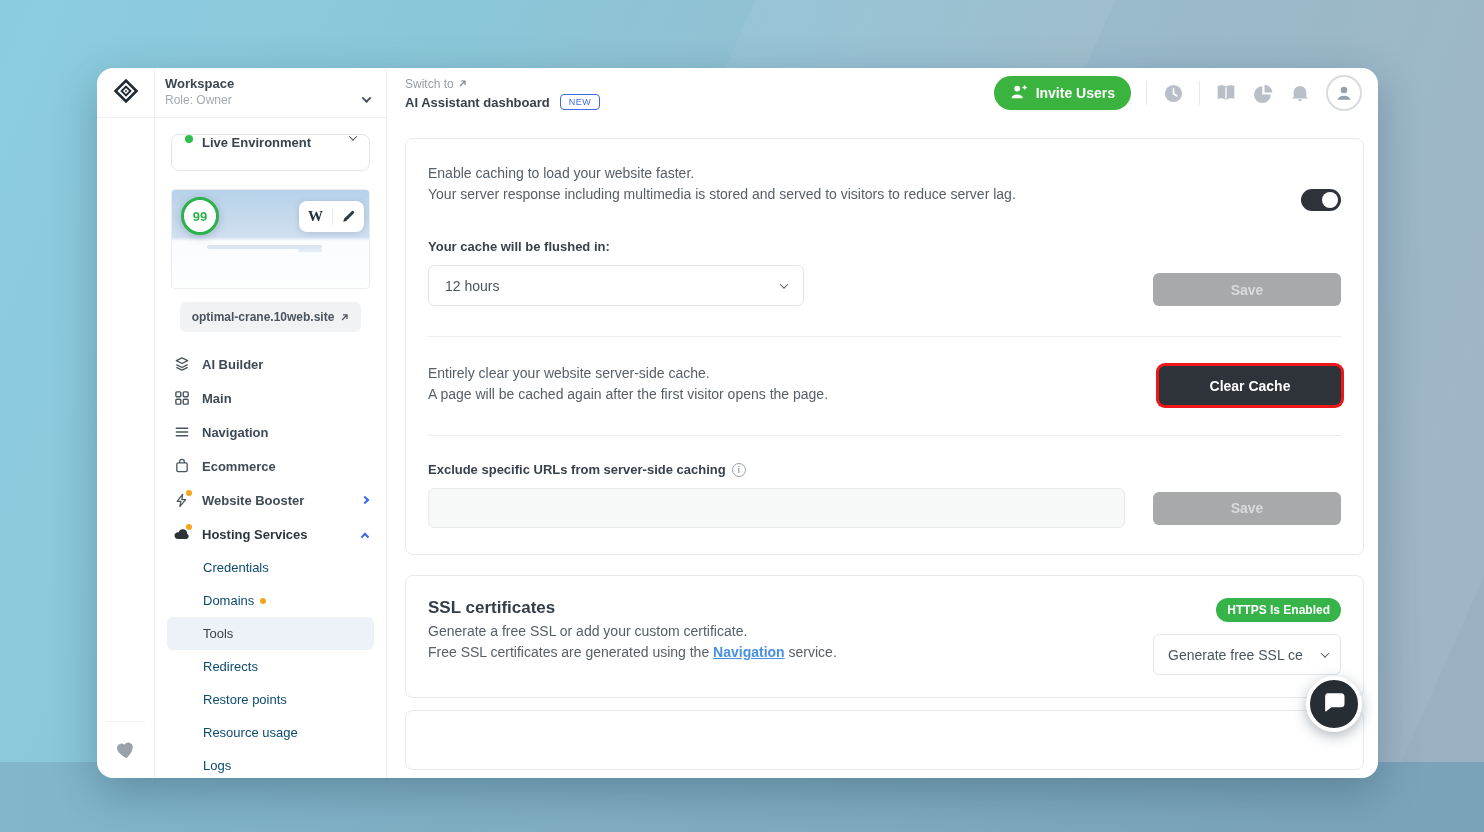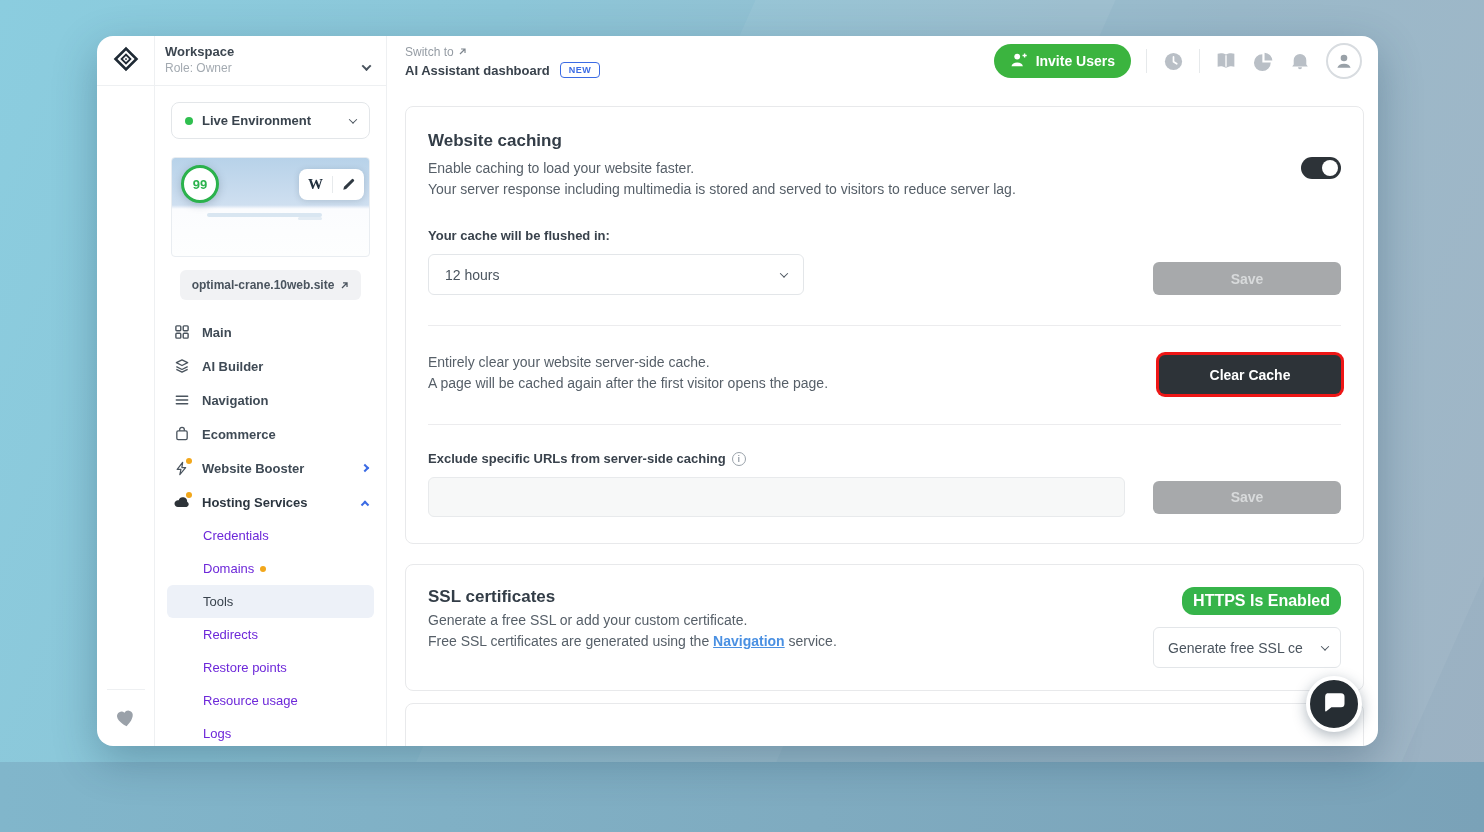--- a/index.html
+++ b/index.html
@@ -6,61 +6,61 @@
   html,body { width:1484px; height:832px; overflow:hidden;
     font-family:"Liberation Sans","DejaVu Sans",sans-serif; }
   body { position:relative;
     background:linear-gradient(112deg,#8bcddf 0%,#8cc6d8 28%,#9bb9ca 68%,#a2b5c5 100%); }
   .bg-streak { position:absolute; width:900px; height:1400px; top:-300px;
     background:rgba(255,255,255,.06); transform:rotate(24deg); pointer-events:none; }
   .bg-streak.s1 { left:620px; } .bg-streak.s2 { left:980px; background:rgba(60,120,150,.05); }
   .bg-band { position:absolute; left:0; right:0; bottom:0; height:70px;
     background:linear-gradient(90deg,#81b6cb,#7fabc0 55%,#7aa2b8); }
 
-  .window { position:absolute; left:97px; top:36px; width:1281px; height:710px;
+  .window { position:absolute; left:97px; top:68px; width:1281px; height:710px;
     background:#fff; border-radius:16px; overflow:hidden;
     box-shadow:0 14px 44px rgba(25,60,85,.32); }
 
   
   .topbar { position:absolute; top:0; left:0; right:0; height:50px; display:flex; }
   .logo-cell { width:58px; height:50px; display:flex; align-items:center; justify-content:center;
     border-right:1px solid #eef0f2; border-bottom:1px solid #eef0f2; }
   .ws-cell { width:232px; height:50px; padding:8px 14px 0 10px; position:relative;
     border-right:1px solid #eef0f2; border-bottom:1px solid #eef0f2; }
   .ws-title { font-size:13px; font-weight:700; color:#3c4650; }
   .ws-role { font-size:12px; color:#a3aab1; margin-top:2px; }
   .ws-chev { position:absolute; right:16px; top:21px; }
   .main-header { flex:1; display:flex; align-items:center; justify-content:space-between;
     padding:0 16px 0 18px; }
   .switch-block { display:flex; flex-direction:column; gap:3px; }
   .switch-to { font-size:12px; color:#959ca4; display:flex; align-items:center; gap:4px; }
   .dash-row { display:flex; align-items:flex-end; gap:10px; }
   .dash-link { font-size:13px; font-weight:700; color:#39424c; }
-  .new-badge { font-size:9px; font-weight:700; color:#3b6be4; border:1px solid #3b6be4;
+  .new-badge { font-size:9px; font-weight:400; color:#3b6be4; border:1px solid #3b6be4;
     border-radius:4px; padding:2px 8px; letter-spacing:.5px; background:#fff; }
   .hdr-right { display:flex; align-items:center; gap:15px; }
   .invite-btn { height:34px; display:flex; align-items:center; gap:8px; padding:0 16px;
     background:#3bb43f; border:none; border-radius:17px; color:#fff; font-size:14px;
     font-weight:700; cursor:pointer; }
   .hdr-divider { width:1px; height:24px; background:#e6e9eb; }
   .hdr-icon { width:22px; height:22px; display:flex; align-items:center; justify-content:center; cursor:pointer; }
   .avatar { width:36px; height:36px; border-radius:50%; border:2px solid #d8dce0;
     display:flex; align-items:center; justify-content:center; cursor:pointer; background:#fff; }
 
   
   .rail { position:absolute; left:0; top:50px; bottom:0; width:58px;
     border-right:1px solid #eef0f2; }
   .rail-div { position:absolute; bottom:56px; left:10px; width:38px; height:1px; background:#eef0f2; }
   .rail-heart { position:absolute; bottom:12px; left:16px; transform:rotate(-9deg); cursor:pointer; }
 
   
   .sidebar { position:absolute; left:58px; top:50px; bottom:0; width:232px;
     border-right:1px solid #eef0f2; padding-top:16px; overflow:hidden; }
   .env-select { margin:0 16px; height:37px; border:1px solid #e3e6e9; border-radius:8px;
-    display:flex; align-items:center; padding:0 13px; cursor:pointer; background:#fff; }
+    display:flex; padding:0 13px; cursor:pointer; background:#fff; }
   .env-dot { width:8px; height:8px; border-radius:50%; background:#2fbf4f; margin-right:9px; }
   .env-label { font-size:13px; font-weight:600; color:#39434d; flex:1; }
   .thumb { position:relative; margin:18px 16px 0; height:100px; border-radius:4px;
     border:1px solid #e9edf1; overflow:visible;
     background:linear-gradient(#b7d2e9 0%,#cfdff0 48%,#fbfcfe 52%,#fdfefe 100%); }
   .thumb-line1 { position:absolute; left:18%; top:56%; width:58%; height:4px; background:#d9e6f1; border-radius:2px; }
   .thumb-line2 { position:absolute; left:64%; top:60%; width:12%; height:3px; background:#e3ecf4; border-radius:2px; }
   .score-badge { position:absolute; left:9px; top:7px; width:38px; height:38px; border-radius:50%;
     background:#fff; border:3px solid #2bb24c; display:flex; align-items:center; justify-content:center;
     font-size:13px; font-weight:700; color:#2bb24c; box-shadow:0 2px 8px rgba(40,60,80,.25); cursor:pointer; }
@@ -73,21 +73,21 @@
   .domain-pill { margin:13px auto 0; width:fit-content; background:#f1f2f4; border-radius:6px;
     padding:6px 12px; display:flex; align-items:center; gap:6px; cursor:pointer; }
   .domain-txt { font-size:12px; font-weight:700; color:#4a545e; }
   .menu { margin-top:15px; }
   .menu-item { height:34px; display:flex; align-items:center; gap:12px; padding:0 18px; cursor:pointer; }
   .menu-item .mi-label { font-size:13px; font-weight:600; color:#3f4a55; flex:1; }
   .menu-item.active .mi-label { font-weight:700; color:#2c3640; }
   .mi-icon { width:17px; height:17px; position:relative; display:flex; align-items:center; justify-content:center; }
   .mi-dot { position:absolute; right:-2px; top:-2px; width:6px; height:6px; border-radius:50%; background:#f2a71b; }
   .submenu-item { height:33px; line-height:33px; margin:0 12px; padding-left:36px; border-radius:6px;
-    font-size:13px; color:#6d28d9; cursor:pointer; display:flex; align-items:center; gap:6px; }
+    font-size:13px; color:#0c4a6e; cursor:pointer; display:flex; align-items:center; gap:6px; }
   .submenu-item.selected { background:#edf1f8; color:#39434d; }
   .sub-dot { width:6px; height:6px; border-radius:50%; background:#f2a71b; }
 
   
   .chev { display:inline-block; width:7px; height:7px;
     border-right:2px solid #4a545e; border-bottom:2px solid #4a545e; }
   .chev.down { transform:rotate(45deg) translate(-1px,-1px); }
   .chev.right { transform:rotate(-45deg); }
   .chev.up { transform:rotate(-135deg) translate(-2px,-2px); }
   .chev.blue { border-color:#3b6be4; width:6px; height:6px; }
@@ -121,21 +121,21 @@
   .exclude-block { margin-top:0; }
   .exclude-row { margin-top:11px; display:flex; justify-content:space-between; align-items:center; }
   .exclude-input { width:697px; height:40px; border:1px solid #e8eaec; border-radius:6px;
     background:#f7f8f8; padding:0 14px; font-size:14px; color:#4a545e; outline:none; }
 
   .card2 { margin-top:20px; padding:22px; display:flex; justify-content:space-between; }
   .ssl-left { }
   .ssl-desc { margin-top:3px; }
   .link { color:#4a90e2; font-weight:700; text-decoration:underline; cursor:pointer; }
   .ssl-right { display:flex; flex-direction:column; align-items:flex-end; }
-  .https-badge { background:#36b44a; color:#fff; font-size:16px; font-weight:700;
+  .https-badge { background:#36b44a; color:#fff; font-size:12px; font-weight:700;
     padding:5px 11px; border-radius:12px; }
   .ssl-select { width:188px; margin-top:12px; padding:0 12px 0 14px; }
   .ssl-select .trunc { white-space:nowrap; overflow:hidden; max-width:150px; }
 
   .card3 { margin-top:12px; height:60px; }
 
   .chat-bubble { position:absolute; left:1306px; top:676px; width:56px; height:56px;
     border-radius:50%; background:#262d33; border:4px solid #fff; display:flex;
     align-items:center; justify-content:center; cursor:pointer;
     box-shadow:0 4px 14px rgba(25,50,70,.35); z-index:5; }
@@ -268,41 +268,41 @@
       <span>
         <svg width="9" height="9" viewBox="0 0 10 10">
             <path d="M2.2 7.8L7.8 2.2M3.4 2.2h4.4v4.4" stroke="#4a545e" fill="none" stroke-width="1.4"></path>
           </svg>
       </span>
     </div>
 
     <div class="menu">
       <div class="menu-item">
         <span class="mi-icon">
+          <svg width="16" height="16" viewBox="0 0 17 17" fill="none" stroke="#4a545e" stroke-width="1.4" stroke-linejoin="round">
+            <path d="M8.5 2l6 3-6 3-6-3z"></path>
+              <path d="M2.5 9.2l6 3 6-3"></path>
+              <path d="M2.5 12l6 3 6-3"></path>
+          </svg>
+        </span>
+        <span class="mi-label">AI Builder</span>
+      </div>
+      <div class="menu-item">
+        <span class="mi-icon">
           <svg width="16" height="16" viewBox="0 0 17 17" fill="none" stroke="#4a545e" stroke-width="1.5">
             <rect x="2" y="2" width="5.2" height="5.2" rx="1"></rect>
               <rect x="9.8" y="2" width="5.2" height="5.2" rx="1"></rect>
             <rect x="2" y="9.8" width="5.2" height="5.2" rx="1"></rect>
               <rect x="9.8" y="9.8" width="5.2" height="5.2" rx="1"></rect>
           </svg>
         </span>
         <span class="mi-label">Main</span>
       </div>
       <div class="menu-item">
         <span class="mi-icon">
-          <svg width="16" height="16" viewBox="0 0 17 17" fill="none" stroke="#4a545e" stroke-width="1.4" stroke-linejoin="round">
-            <path d="M8.5 2l6 3-6 3-6-3z"></path>
-              <path d="M2.5 9.2l6 3 6-3"></path>
-              <path d="M2.5 12l6 3 6-3"></path>
-          </svg>
-        </span>
-        <span class="mi-label">AI Builder</span>
-      </div>
-      <div class="menu-item">
-        <span class="mi-icon">
           <svg width="16" height="16" viewBox="0 0 17 17" stroke="#4a545e" stroke-width="1.6" stroke-linecap="round">
             <path d="M2.5 4.5h12M2.5 8.5h12M2.5 12.5h12"></path>
           </svg>
         </span>
         <span class="mi-label">Navigation</span>
       </div>
       <div class="menu-item">
         <span class="mi-icon">
           <svg width="16" height="16" viewBox="0 0 17 17" fill="none" stroke="#4a545e" stroke-width="1.4">
             <rect x="3" y="5.2" width="11" height="9.3" rx="1.4"></rect>
@@ -355,21 +355,20 @@
         <span>Logs</span>
       </div>
     </div>
   </div>
 
   <div class="main">
 
     <div class="card card1">
       <div class="head-row">
         <div>
-          <div class="card-title" style="margin-bottom:7px;">Website caching</div>
           <div class="desc">Enable caching to load your website faster.</div>
           <div class="desc">Your server response including multimedia is stored and served to visitors to reduce server lag.</div>
         </div>
         <div class="toggle">
           <span class="knob"></span>
         </div>
       </div>
 
       <div class="flush-block">
         <div class="field-label">Your cache will be flushed in:</div>

